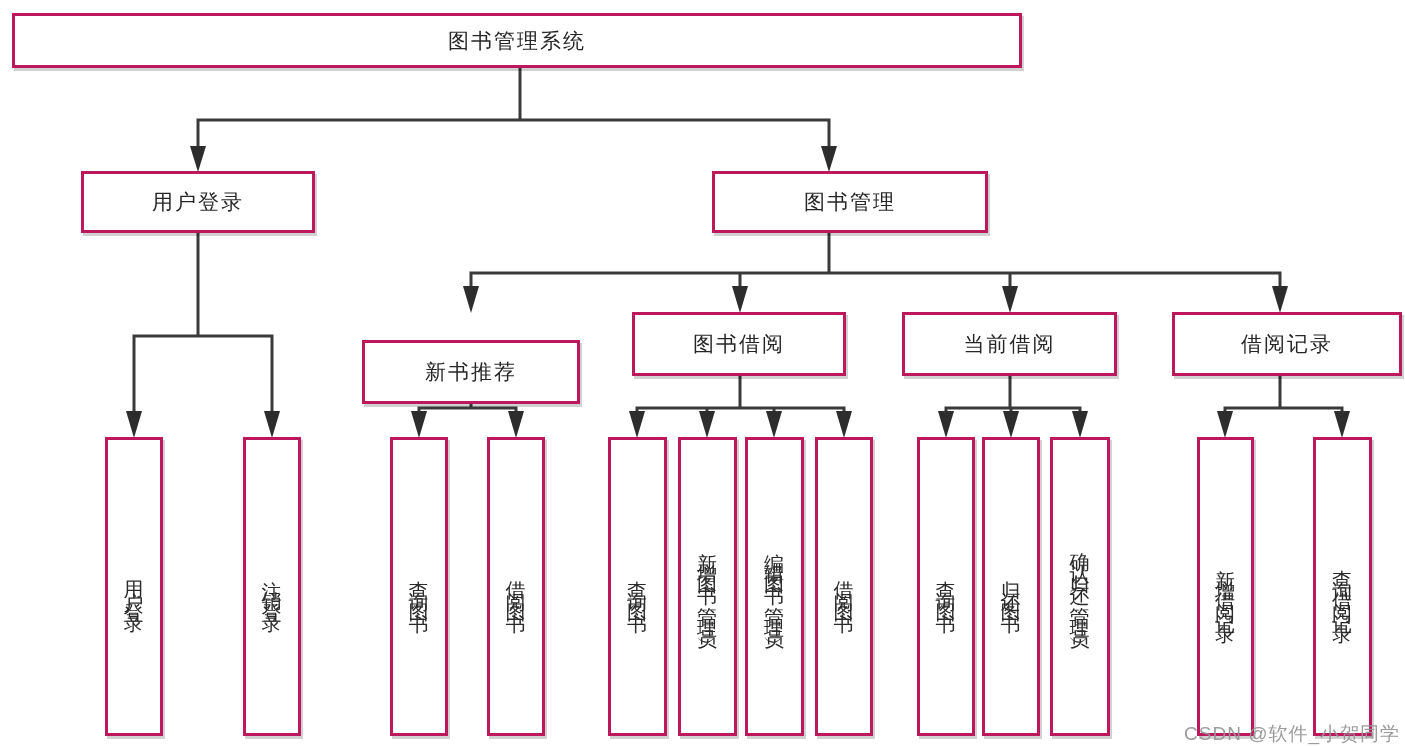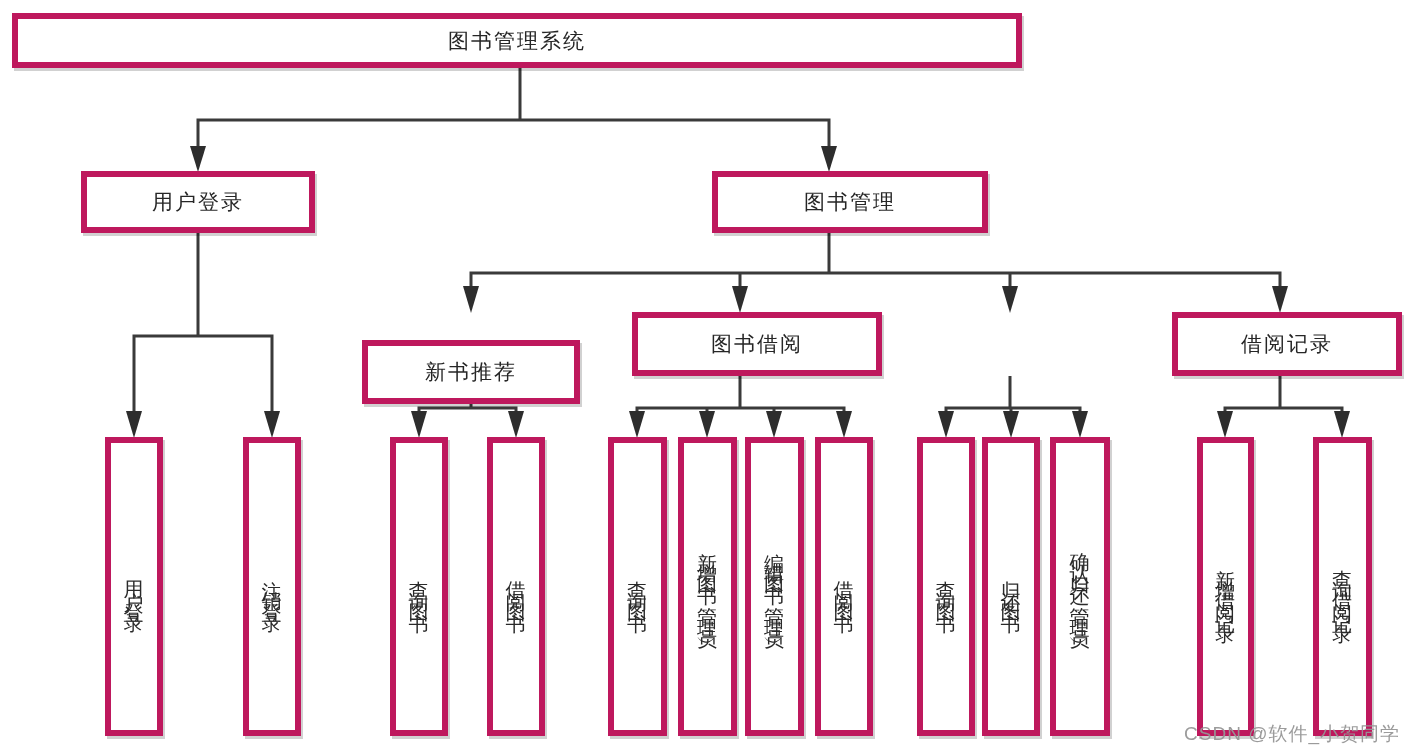--- a/index.html
+++ b/index.html
@@ -7,42 +7,42 @@
     position:relative;
     width:1405px;height:747px;
     background:#ffffff;
     overflow:hidden;
     font-family:"Liberation Sans","DejaVu Sans",sans-serif;
   }
   #wires{position:absolute;left:0;top:0;width:1405px;height:747px;z-index:0;}
   .node{
     position:absolute;
     background:#ffffff;
-    border:6px solid #be185d;
+    border:3px solid #be185d;
     box-shadow:2px 3px 0 rgba(0,0,0,0.18);
     display:flex;align-items:center;justify-content:center;
     color:#262626;
     z-index:1;
     box-sizing:border-box;
   }
   .h{font-size:21px;letter-spacing:2px;font-weight:400;}
   .v span{
     writing-mode:vertical-rl;
     text-orientation:mixed;
     font-size:20px;
     line-height:1;
     letter-spacing:11px;
     color:#2a2a2a;
   }
   
   #n-root   {left:12px; top:13px; width:1010px;height:55px;}
   #n-login  {left:81px; top:171px;width:234px; height:62px;}
   #n-mgmt   {left:712px;top:171px;width:276px; height:62px;}
   #n-newbook{left:362px;top:312px;width:218px; height:64px;margin-top:28px;}
-  #n-borrow {left:632px;top:312px;width:250px; height:64px;}
+  #n-borrow {left:632px;top:312px;width:214px; height:64px;}
   #n-current{left:902px;top:312px;width:215px; height:64px;}
   #n-records{left:1172px;top:312px;width:230px;height:64px;}
   
   .v{top:437px;height:299px;}
   #l1 {left:105px; width:58px;}
   #l2 {left:243px; width:58px;}
   #l3 {left:390px; width:58px;}
   #l4 {left:487px; width:58px;}
   #l5 {left:608px; width:59px;}
   #l6 {left:678px; width:59px;}
@@ -125,20 +125,23 @@
   <div class="node h" id="n-mgmt">
     <span>图书管理</span>
   </div>
 
   <div class="node h" id="n-newbook">
     <span>新书推荐</span>
   </div>
   <div class="node h" id="n-borrow">
     <span>图书借阅</span>
   </div>
+  <div class="node h" id="n-current">
+    <span>当前借阅</span>
+  </div>
   <div class="node h" id="n-records">
     <span>借阅记录</span>
   </div>
 
   <div class="node v" id="l1">
     <span>用户登录</span>
   </div>
   <div class="node v" id="l2">
     <span>注销登录</span>
   </div>

